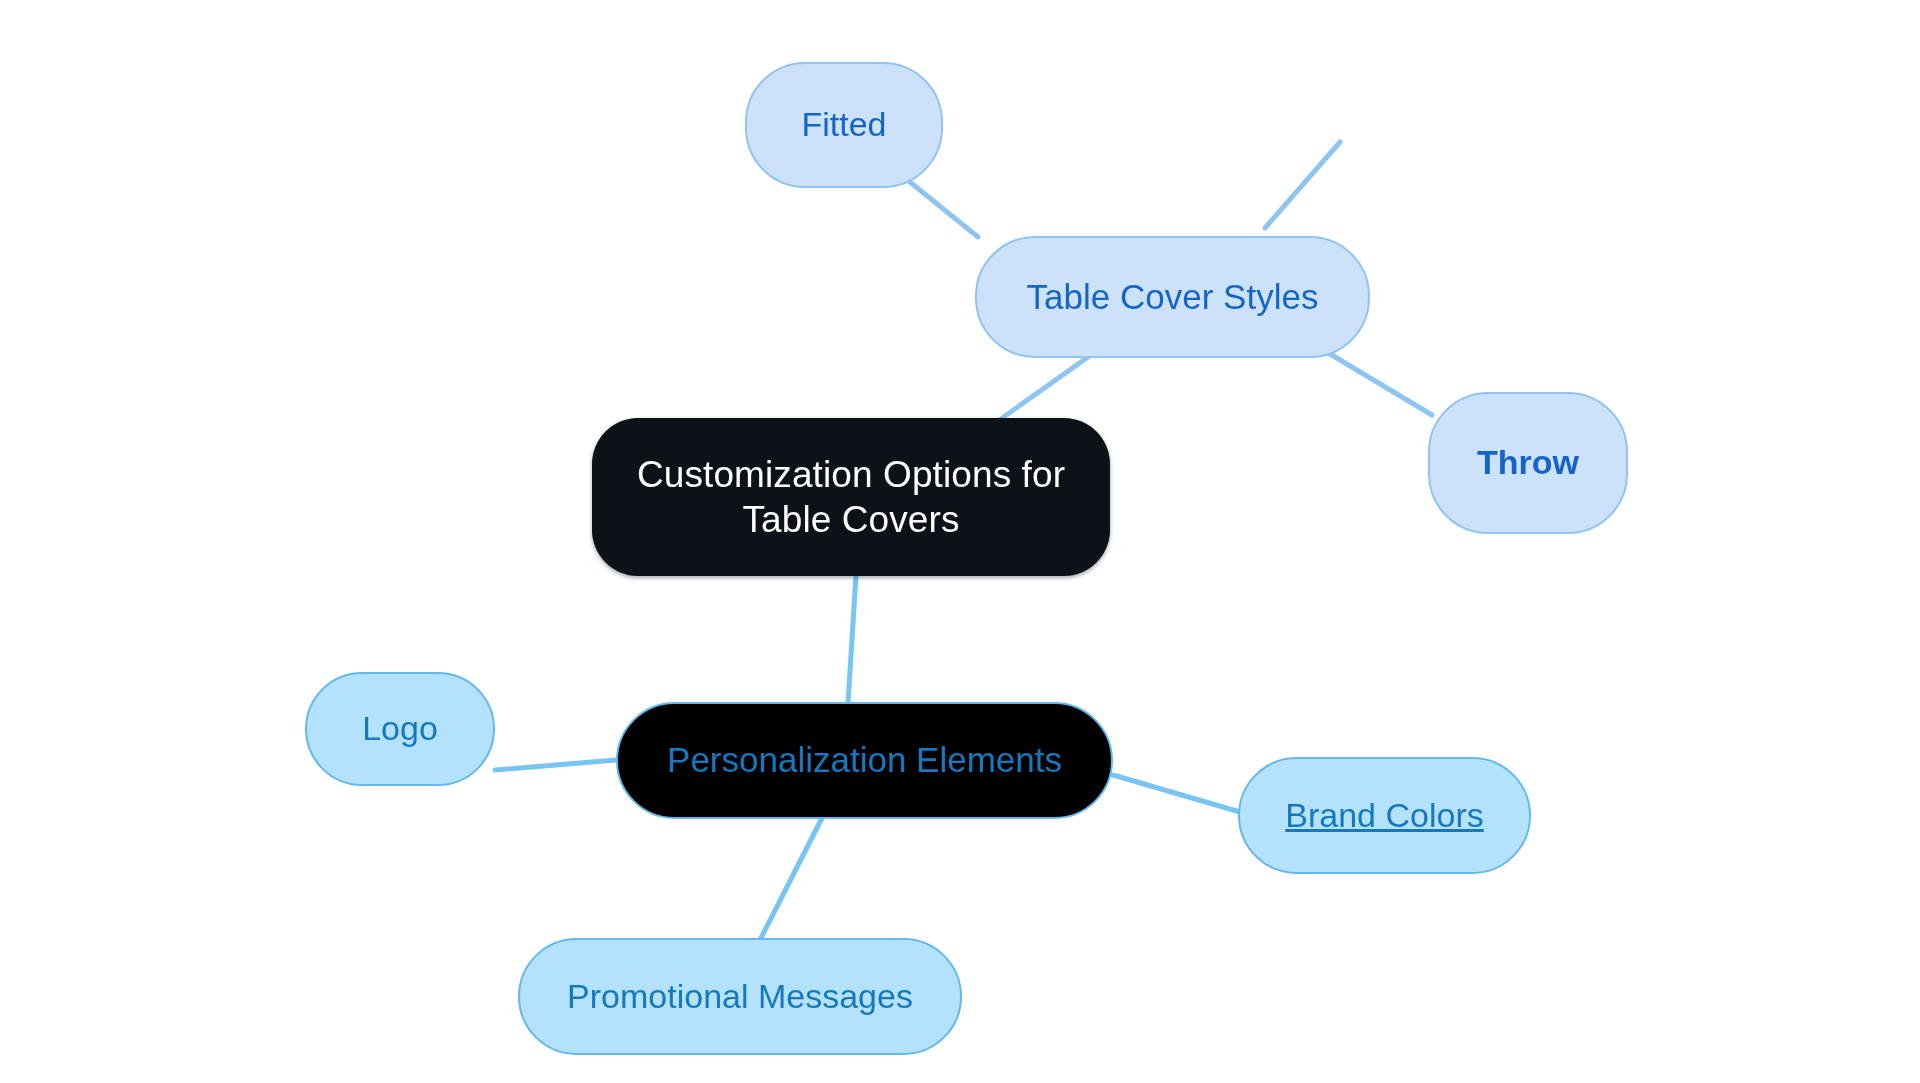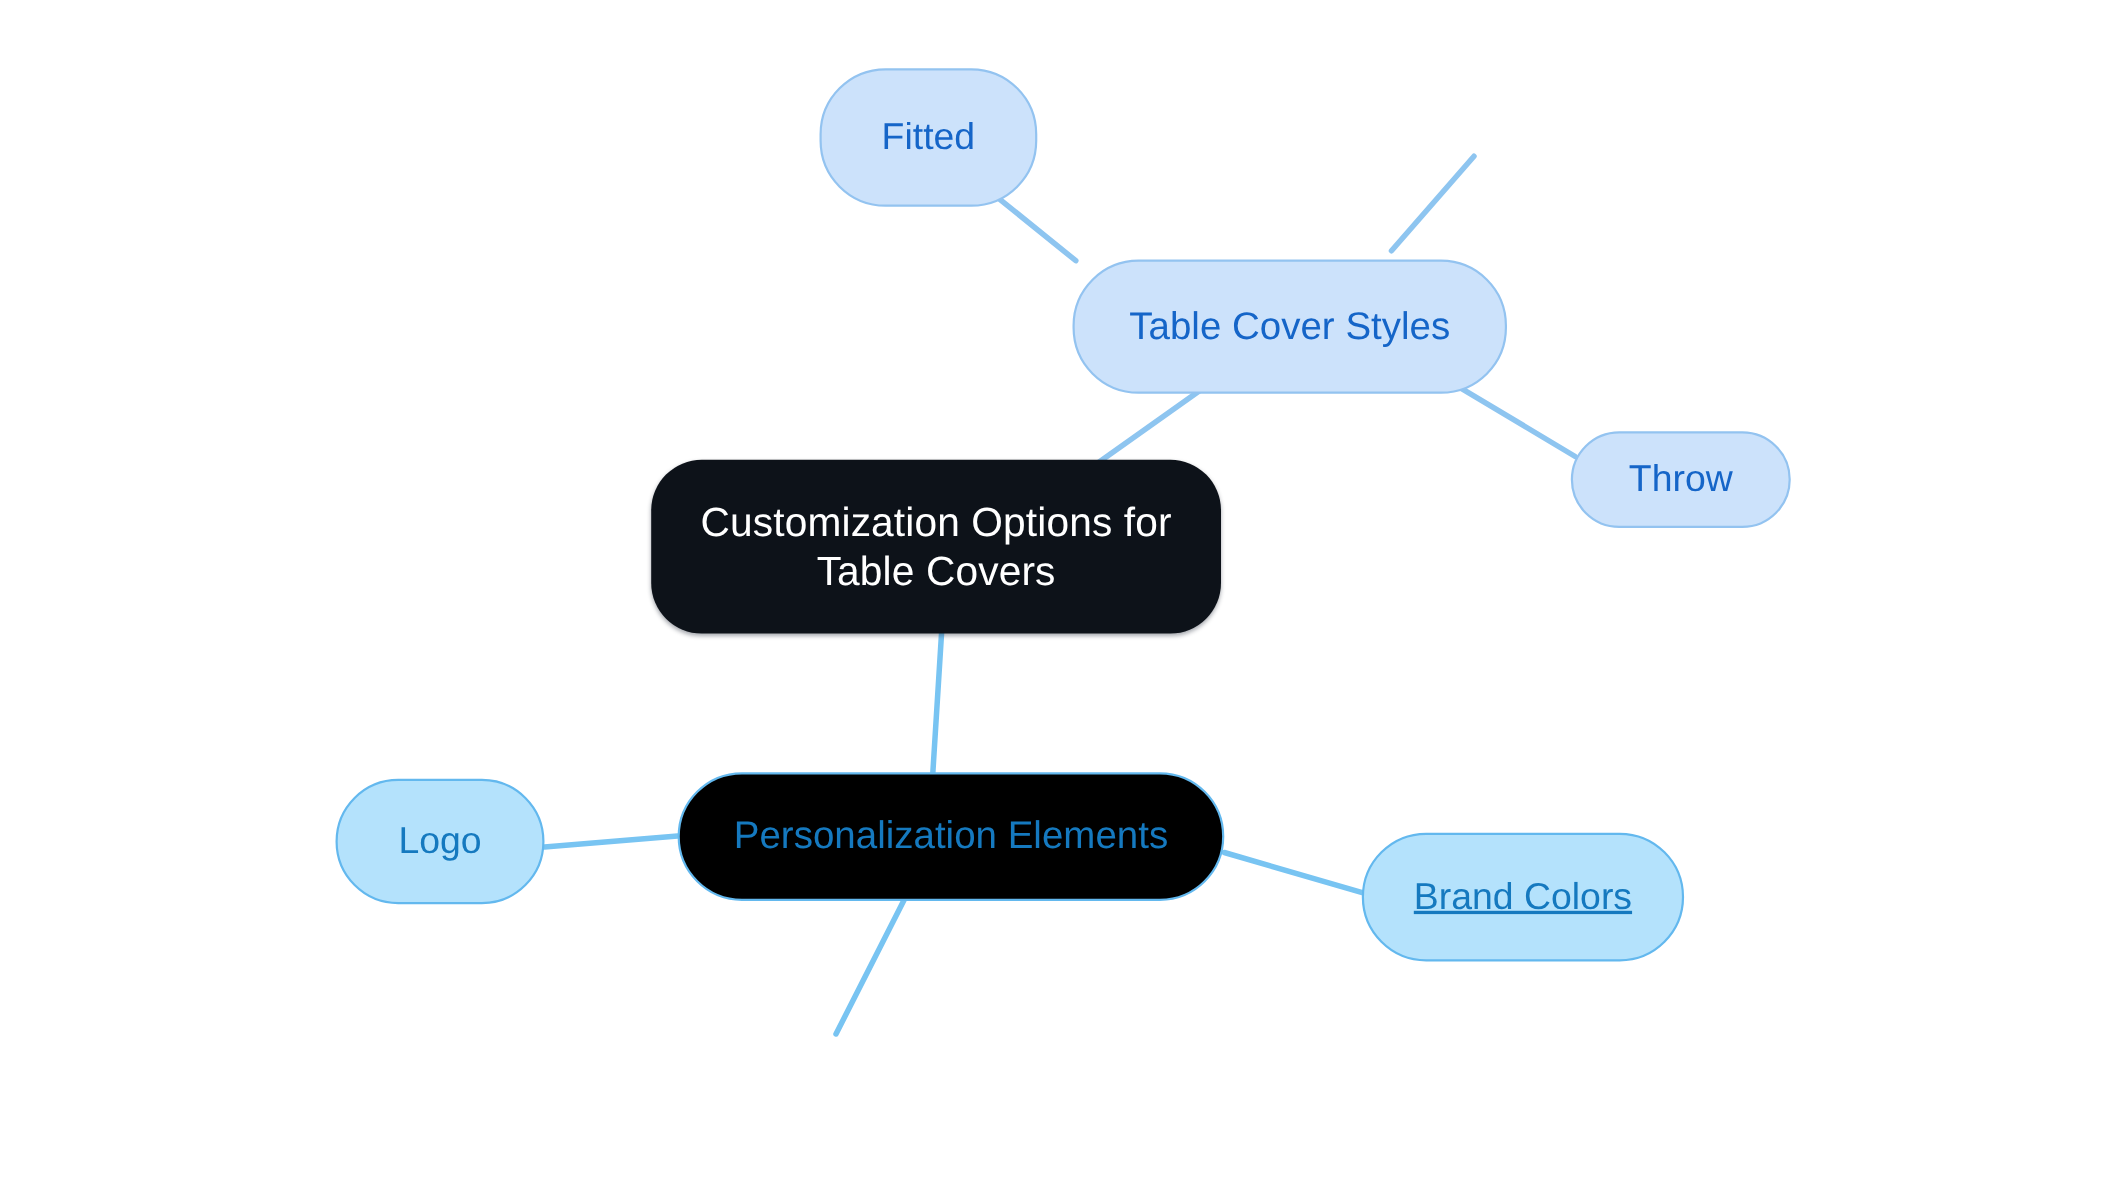--- a/index.html
+++ b/index.html
@@ -92,35 +92,38 @@
 
   <div class="node node-leaf" style="left:745px; top:62px; width:198px; height:126px;">
     <span>Fitted</span>
   </div>
 
 
   <div class="node node-branch" style="left:975px; top:236px; width:395px; height:122px;text-align:center;">
     <span>Table Cover Styles</span>
   </div>
 
-  <div class="node node-leaf" style="left:1428px; top:392px; width:200px; height:88px;">
+  <div class="node node-leaf" style="left:1428px; top:392px; width:200px; height:142px;font-weight:bold;">
     <span>Throw</span>
   </div>
 
   <div class="node node-root" style="left:592px; top:418px; width:518px; height:158px;">
     <span>Customization Options for
 Table Covers</span>
   </div>
 
-  <div class="node node-leaf-alt" style="left:305px; top:708px; width:190px; height:114px;">
+  <div class="node node-leaf-alt" style="left:305px; top:672px; width:190px; height:114px;">
     <span>Logo</span>
   </div>
 
   <div class="node node-branch-alt" style="left:616px; top:702px; width:497px; height:117px;">
     <span>Personalization Elements</span>
   </div>
 
   <div class="node node-leaf-alt" style="left:1238px; top:757px; width:293px; height:117px;text-decoration:underline;">
     <span>Brand Colors</span>
   </div>
 
+  <div class="node node-leaf-alt" style="left:518px; top:938px; width:444px; height:117px;">
+    <span>Promotional Messages</span>
+  </div>
 
 </div>
 
 </body></html>

